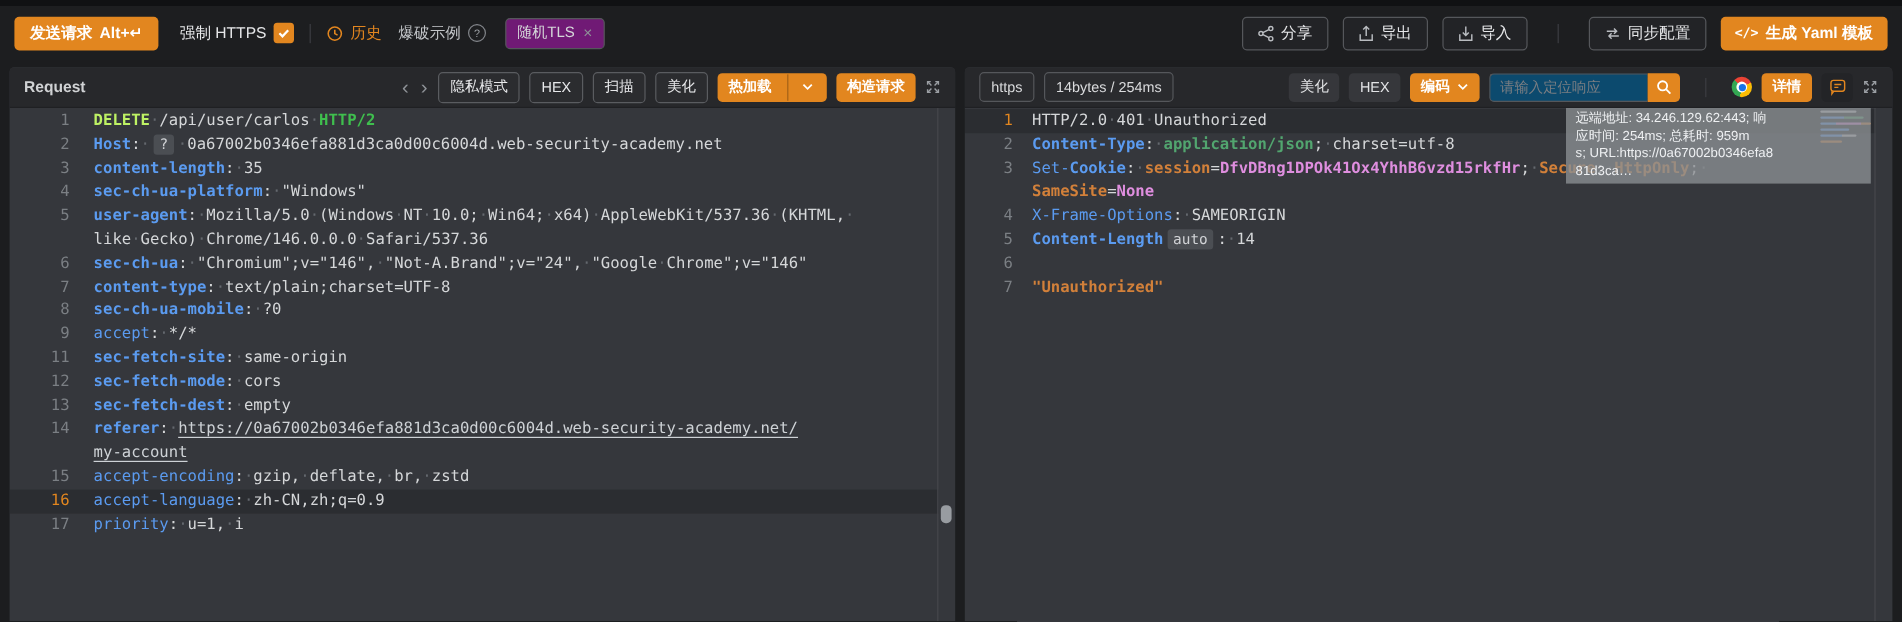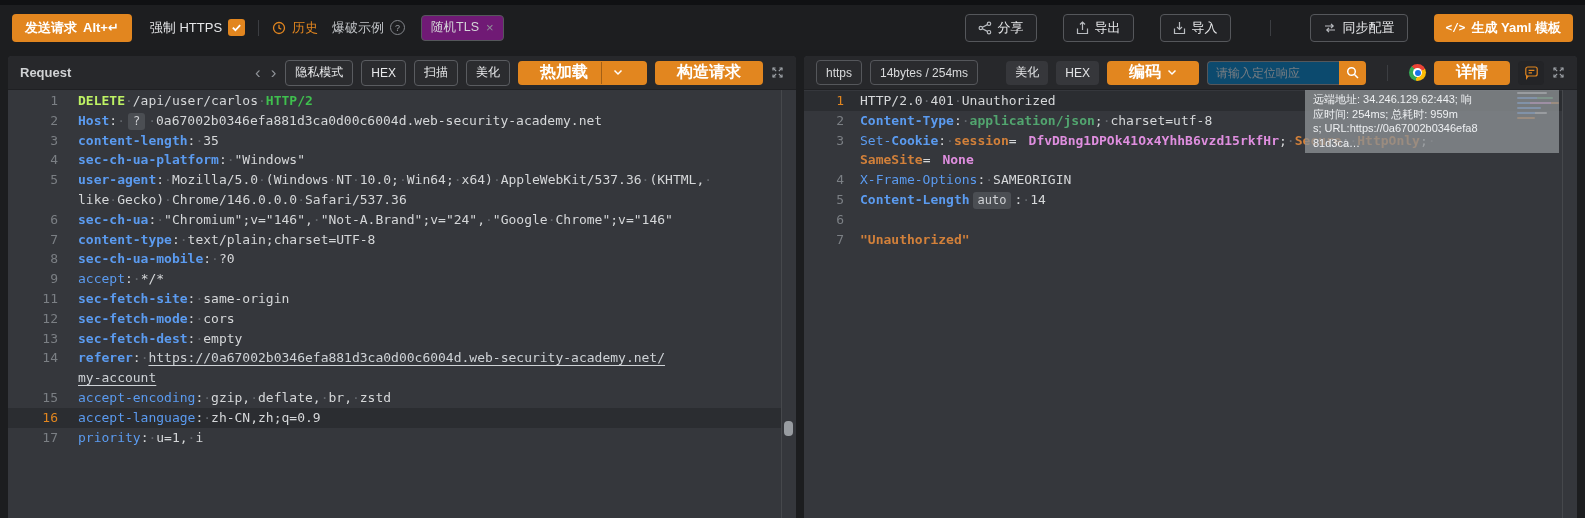--- a/index.html
+++ b/index.html
@@ -17,39 +17,39 @@
   .checkbox{width:17px;height:17px;background:#e2861f;border-radius:3px;display:inline-flex;align-items:center;justify-content:center;}
   .vsep{width:1px;height:16px;background:#3c3e42;margin:0 13px;}
   .history{color:#e2861f;cursor:pointer;}
   .blast{margin-left:14px;color:#c3c6c9;cursor:pointer;}
   .blast-label{text-decoration-style:dashed;text-underline-offset:3px;text-decoration-color:#8a8d92;}
   .help-circle{width:13px;height:13px;border:1px solid #83868b;border-radius:50%;color:#9ca0a5;
                font-size:9px;display:inline-flex;align-items:center;justify-content:center;}
   .tls-chip{margin-left:16px;height:24px;padding:0 9px;border:1px solid #55575b;border-radius:4px;
             background:#701a75;display:inline-flex;align-items:center;gap:7px;font-size:12.5px;color:#d4d6d8;cursor:pointer;}
   .tls-close{color:#8e9297;font-size:13px;}
-  .tb-right{margin-left:auto;display:flex;align-items:center;gap:26px;}
+  .tb-right{margin-left:auto;display:flex;align-items:center;gap:12px;}
   .btn-ghost{height:28px;padding:0 12px;border:1px solid #55575b;background:#222326;color:#e6e7e9;font-size:13px;}
   .btn-ghost svg{color:#b9bcc0;}
   .yaml-btn{height:28px;padding:0 12px;font-size:13px;}
   .code-glyph{font-family:"DejaVu Sans Mono",monospace;font-size:11px;font-weight:bold;}
   
   .panels{display:flex;gap:8px;padding-left:8px;padding-right:8px;margin-top:6px;height:462px;}
   .panel{background:#35373c;border-radius:4px 4px 0 0;overflow:hidden;display:flex;flex-direction:column;}
   .panel-req{width:788px;flex:none;}
   .panel-resp{flex:1;}
   .phdr{height:33px;flex:none;background:#27282b;display:flex;align-items:center;padding:0 12px;gap:8px;border-bottom:1px solid #1f2023;}
   .phdr-title{font-size:13px;color:#d0d2d4;font-weight:bold;}
   .phdr-right{margin-left:auto;display:flex;align-items:center;gap:8px;}
   .navchev{color:#8e9297;font-size:17px;line-height:1;cursor:pointer;padding:0 1px;}
   .chip-btn{height:24px;padding:0 9px;border:1px solid #5a5c60;border-radius:4px;background:#2b2c2f;
             color:#e8e9eb;font-size:12px;display:inline-flex;align-items:center;cursor:pointer;}
   .chip-flat{height:24px;padding:0 9px;border-radius:4px;background:#36373b;color:#e3e4e6;font-size:12px;
              display:inline-flex;align-items:center;cursor:pointer;}
-  .mini-orange{height:24px;padding:0 22px;font-size:16px;border-radius:4px;}
+  .mini-orange{height:24px;padding:0 9px;font-size:12px;border-radius:4px;}
   .hot-reload .divline{width:1px;height:22px;background:rgba(0,0,0,.28);margin:0 0 0 7px;}
   .hot-reload .chev{padding:0 2px 0 5px;display:inline-flex;}
   .expand-icon{color:#9b9fa4;display:inline-flex;cursor:pointer;}
   .info-chip{height:23px;padding:0 9px;border:1px solid #55575b;border-radius:4px;background:#2a2b2e;
              color:#dadbdd;font-size:12px;display:inline-flex;align-items:center;}
   .searchbox{display:inline-flex;height:24px;}
   .searchbox input{width:132px;height:24px;box-sizing:border-box;background:#0c4a6e;border:1px solid #55575b;
                    border-right:none;border-radius:4px 0 0 4px;color:#cfd1d4;font-size:12px;padding:0 8px;outline:none;
                    font-family:"Liberation Sans","DejaVu Sans",sans-serif;}
   .searchbox input::placeholder{color:#797d82;}
@@ -73,21 +73,21 @@
   .panel-resp .ltx{padding-left:16px;}
   .sp{color:#64686e;}
   .tk-method{color:#bef264;font-weight:bold;}
   .tk-ver{color:#3fbf4e;font-weight:bold;}
   .tk-name{color:#5b9bf0;}
   .tk-nameb{color:#5b9bf0;font-weight:bold;}
   .tk-val,.tk-punct,.tk-eq{color:#d5d7d9;}
   .tk-link{color:#ced2d6;text-decoration:underline;text-underline-offset:3px;}
   .tk-mime{color:#52a56f;font-weight:bold;}
   .tk-attr{color:#d2803a;font-weight:bold;}
-  .tk-cval{color:#df8edf;font-weight:bold;margin-left:12px;}
+  .tk-cval{color:#df8edf;font-weight:bold;}
   .tk-body{color:#d2803a;font-weight:bold;}
   .tk-chip{display:inline-block;background:#4b4e53;border-radius:3px;padding:0 5px;margin:0 3px;
            color:#d0d2d5;font-size:12px;line-height:17px;}
   .vscroll{position:absolute;top:0;right:0;bottom:0;width:14px;border-left:1px solid #46484c;}
   .vthumb{position:absolute;left:2px;top:331px;width:9px;height:15px;background:#989ca1;border-radius:4px;}
   
   .tooltip{position:absolute;z-index:3;left:501px;top:0;width:254px;box-sizing:border-box;
            background:rgba(140,143,148,0.78);color:#eef0f2;font-family:"Liberation Sans","DejaVu Sans",sans-serif;
            font-size:11px;line-height:14.5px;padding:2px 8px 3px;}
   .minimap{position:absolute;z-index:2;top:2px;right:16px;width:44px;height:50px;}

